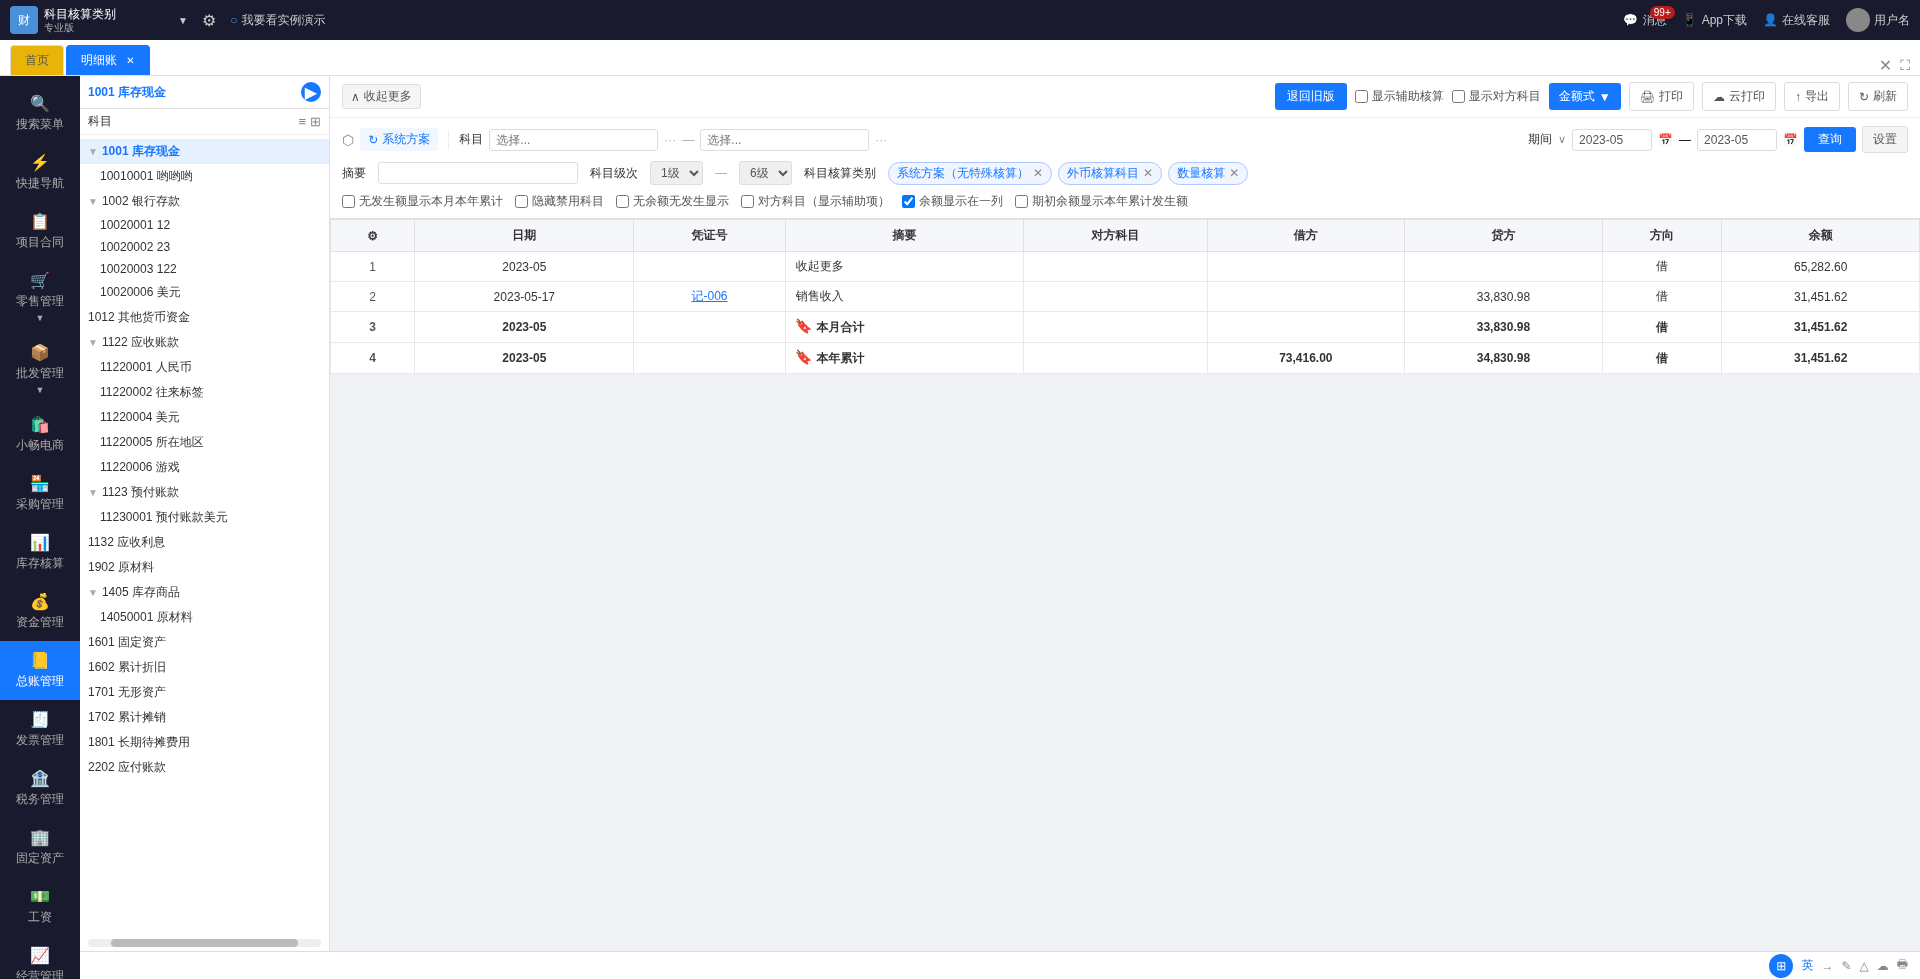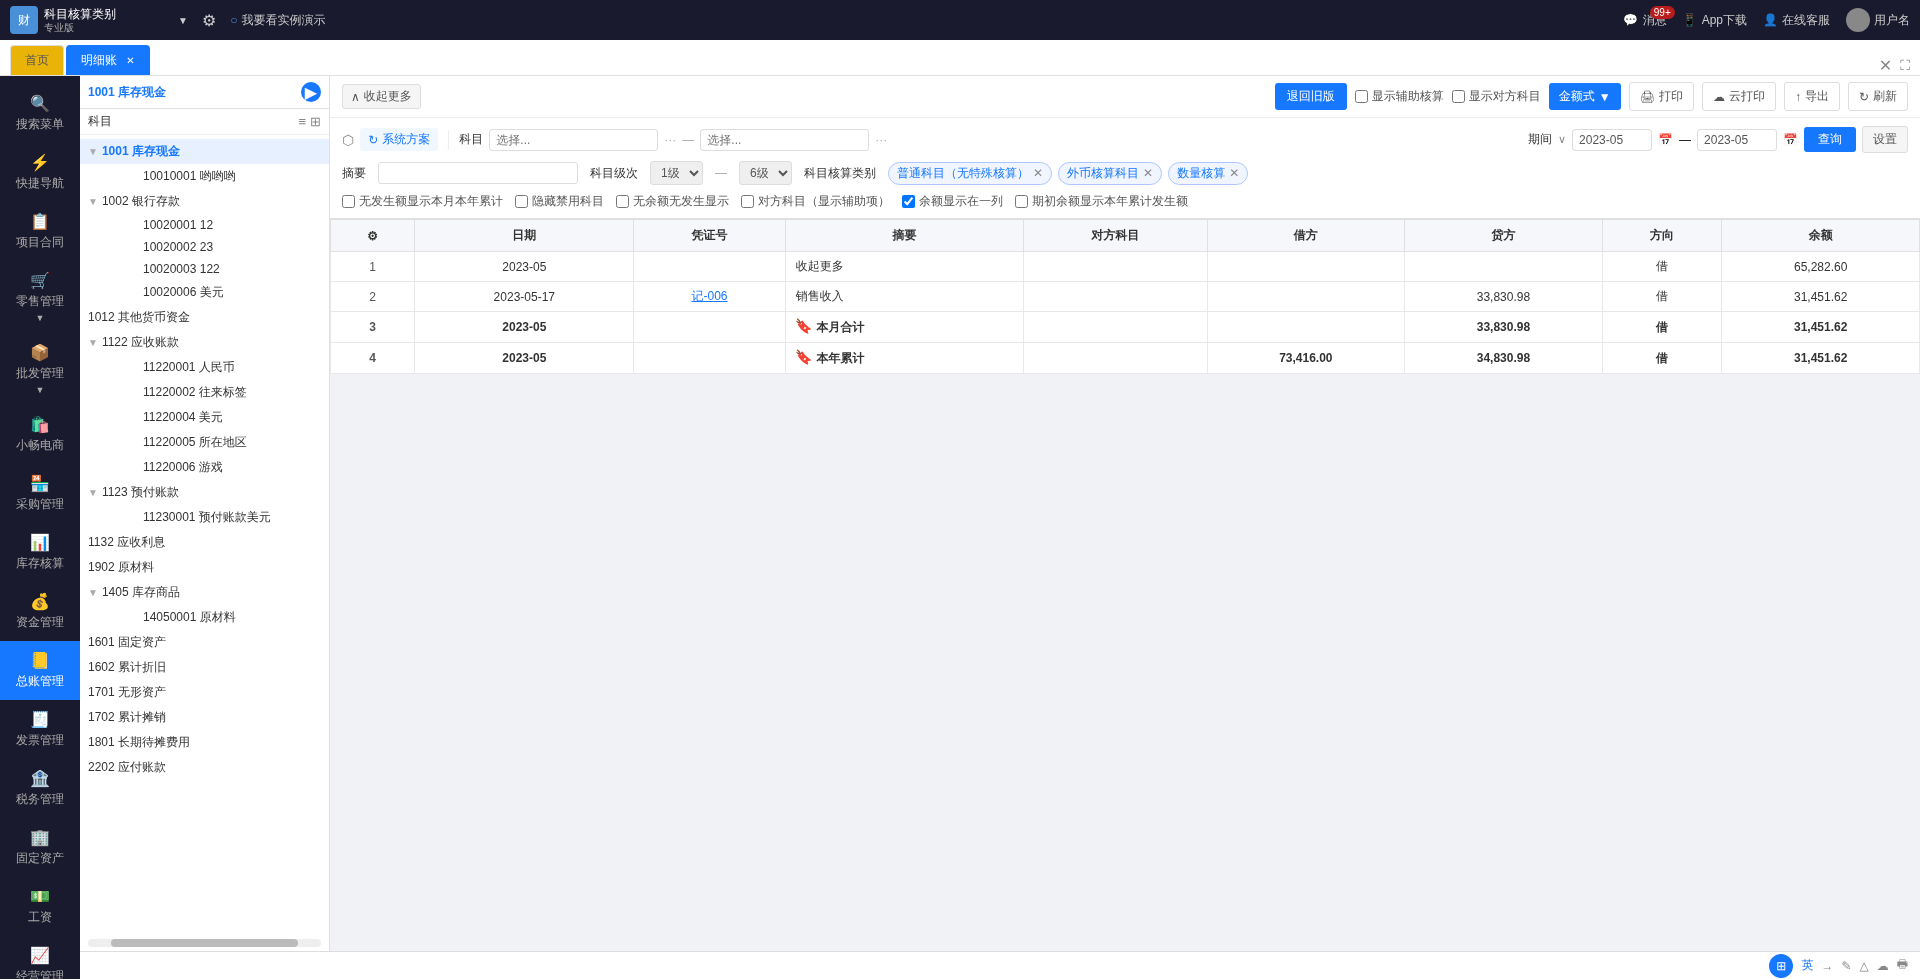--- a/index.html
+++ b/index.html
@@ -43,21 +43,21 @@
     .account-tree-header { display: flex; align-items: center; padding: 6px 8px; border-bottom: 1px solid #e0e0e0; gap: 4px; }
     .account-tree-header-label { color: #1677ff; font-size: 12px; font-weight: bold; flex: 1; }
     .account-tree-nav { cursor: pointer; color: #1677ff; font-size: 16px; background: #1677ff; color: white; width: 20px; height: 20px; border-radius: 50%; display: flex; align-items: center; justify-content: center; }
     .tree-toolbar { display: flex; align-items: center; padding: 4px 8px; border-bottom: 1px solid #eee; gap: 4px; }
     .tree-toolbar-label { font-size: 12px; color: #333; flex: 1; }
     .tree-toolbar-icon { color: #888; cursor: pointer; font-size: 13px; }
     .tree-body { flex: 1; overflow-y: auto; padding: 4px 0; }
     .tree-item { padding: 4px 8px; cursor: pointer; color: #333; display: flex; align-items: center; gap: 4px; }
     .tree-item.active, .tree-item.selected { background: #e6f0ff; color: #1677ff; font-weight: bold; }
     .tree-item-toggle { color: #aaa; font-size: 10px; }
-    .tree-item-child { padding-left: 20px; margin-left: 43px; }
+    .tree-item-child { padding-left: 20px; }
 
     
     .main-content { flex: 1; display: flex; flex-direction: column; overflow: hidden; }
 
     
     .query-area { background: #fff; border-bottom: 1px solid #e0e0e0; padding: 8px 12px; display: flex; flex-direction: column; gap: 8px; }
     .query-row { display: flex; align-items: center; gap: 12px; flex-wrap: wrap; }
     .query-label { color: #333; white-space: nowrap; font-size: 12px; }
     .query-input { border: 1px solid #ddd; border-radius: 3px; padding: 3px 6px; font-size: 12px; color: #555; min-width: 100px; }
     .query-select { border: 1px solid #ddd; border-radius: 3px; padding: 3px 6px; font-size: 12px; color: #555; }
@@ -403,21 +403,21 @@
             <select class="query-select">
               <option>1级</option><option>2级</option><option>3级</option>
             </select>
             <span class="query-sep">—</span>
             <select class="query-select">
               <option>6级</option><option>3级</option><option>4级</option>
             </select>
             <span class="query-label">科目核算类别</span>
             <div style="display:flex;align-items:center;gap:6px;flex-wrap:wrap;">
               <div class="tag">
-                <span>普通科目（无特殊核算）</span>
+                <span>系统方案（无特殊核算）</span>
                 <span class="remove">✕</span>
               </div>
               <div class="tag">
                 <span>外币核算科目</span>
                 <span class="remove">✕</span>
               </div>
               <div class="tag">
                 <span>数量核算</span>
                 <span class="remove">✕</span>
               </div>

